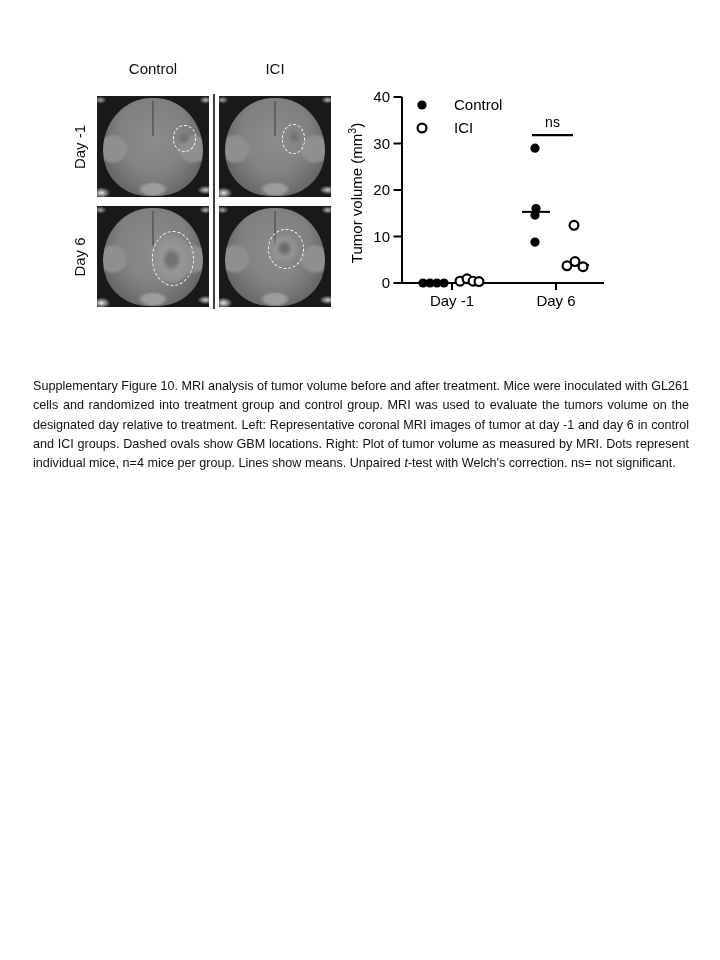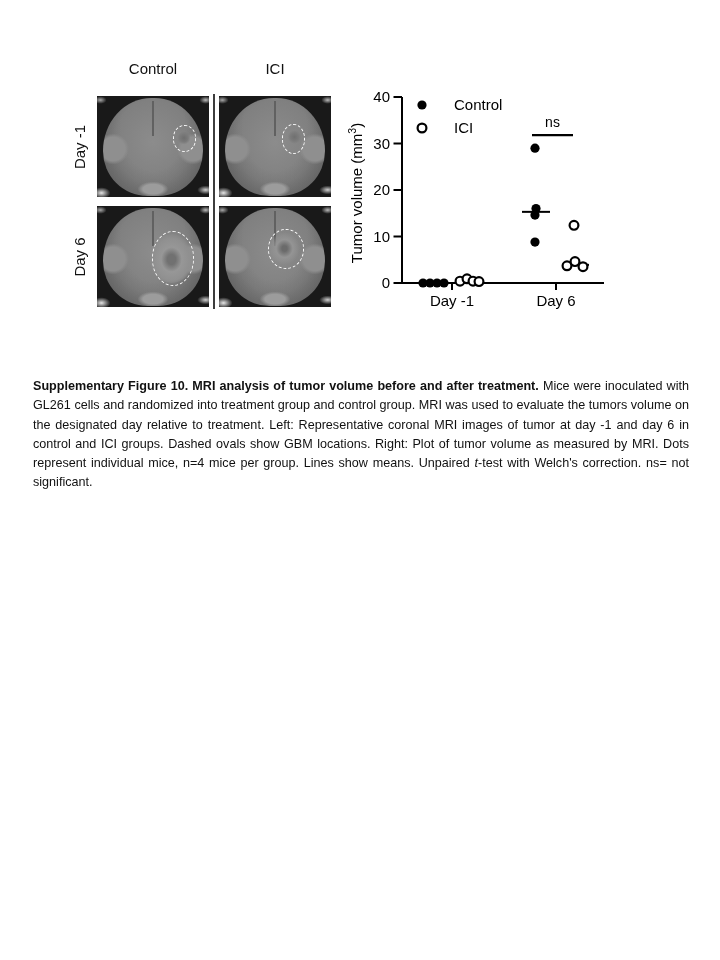--- a/index.html
+++ b/index.html
@@ -64,21 +64,21 @@
 
   
   #plot-svg{position:absolute;left:340px;top:80px;}
   #plot-svg text{font-family:"Liberation Sans",sans-serif;fill:#000;}
 
   
   #caption{
     position:absolute;left:33px;top:377px;width:656px;margin:0;
     font-size:12.6px;line-height:19.3px;text-align:justify;color:#111;
   }
-  #caption strong{font-weight:bold;}
+  #caption strong{font-weight:normal;}
 </style>
 </head>
 <body>
 
 <div id="figure">
 
   <div class="col-label" id="col-label-control">Control</div>
   <div class="col-label" id="col-label-ici">ICI</div>
   <div class="row-label" id="row-label-day-1">Day -1</div>
   <div class="row-label" id="row-label-day6">Day 6</div>

